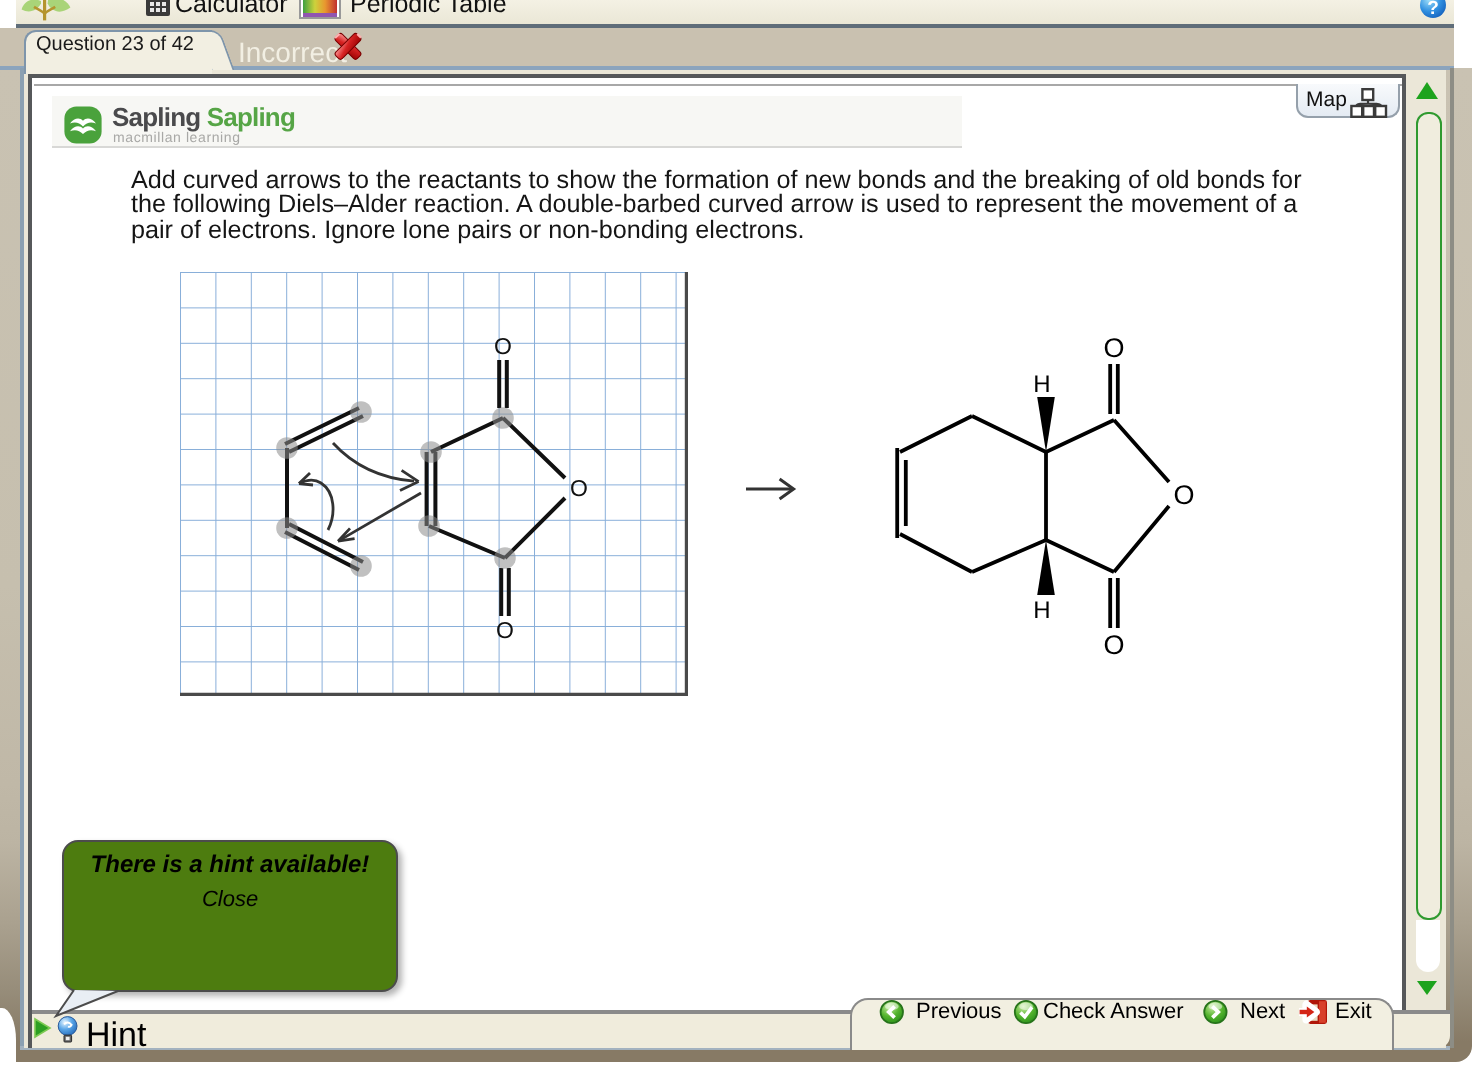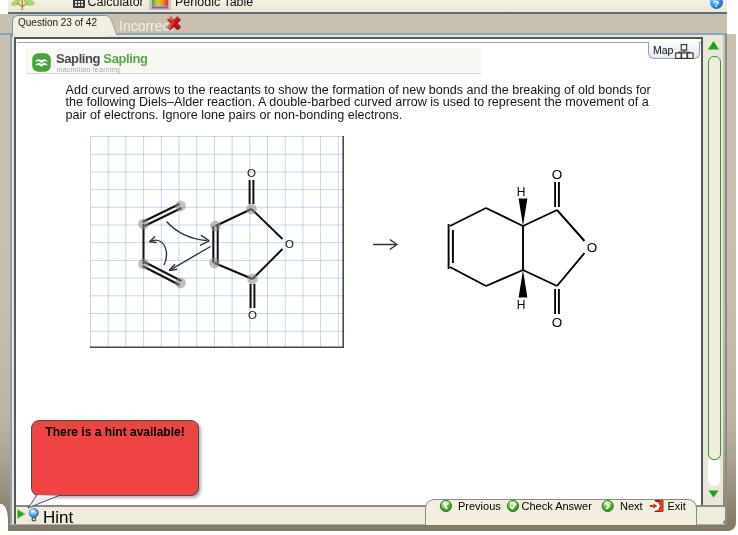--- a/index.html
+++ b/index.html
@@ -38,22 +38,22 @@
 #saplingtext{left:56px;top:51px;font-size:13px;letter-spacing:-0.4px;font-weight:bold;color:#4a4a4c;white-space:nowrap;}
 #saplingtext .grn{color:#56a546;}
 #macmillan{left:56.5px;top:65.5px;font-size:7px;color:#a8a8a6;letter-spacing:0.3px;}
 
 #mapbtn{left:647.5px;top:42px;width:50px;height:16px;border:1px solid #95a0ab;border-top:none;border-radius:0 0 6px 6px;
   background:linear-gradient(#f8fafc,#e4ebf3);}
 #maplabel{left:653px;top:44px;font-size:10.5px;color:#111;}
 
 #qtext{left:65.5px;top:84px;width:593px;font-size:12.6px;line-height:12.4px;color:#151515;}
 
-#hintpop{left:31px;top:420px;width:166px;height:74px;background:#ef4444;
-  border:1px solid #4c4c4c;border-radius:8px;box-shadow:2px 2px 3px rgba(0,0,0,0.30);z-index:6;}
+#hintpop{left:31px;top:420px;width:166px;height:74px;background:#4d7c0f;
+  border:1px solid #4c4c4c;border-radius:8px;box-shadow:2px 2px 3px rgba(0,0,0,0.30);z-index:6;font-style:italic;}
 #hintpop .title{font-size:12px;font-weight:bold;text-align:center;margin-top:4px;color:#000;}
 #hintpop .body{font-size:11px;line-height:11.8px;margin:3px 0 0 5px;color:#000;}
 #hintpop .close{font-size:11px;text-align:center;margin-top:5px;color:#000;}
 
 #divider{left:15.5px;top:504.5px;width:709px;height:2px;background:#8a8a8a;z-index:1;}
 #bottomstrip{left:15.5px;top:506.5px;width:709px;height:17px;background:#f0ecdc;z-index:1;border-bottom-right-radius:6px;}
 #navtab{left:425px;top:499px;width:270px;height:25px;background:#f2efe1;
   border:1px solid #8a8a8a;border-bottom:none;border-radius:9px 9px 0 0;z-index:2;}
 .navlabel{position:absolute;font-size:11px;color:#000;z-index:4;white-space:nowrap;}
 #hintlabel{left:43px;top:507.5px;font-size:17px;color:#000;z-index:3;}
@@ -244,20 +244,21 @@
     <text x="207" y="167">O</text>
   </g>
   <g font-family="Liberation Sans" font-size="12" fill="#000" text-anchor="middle">
     <text x="171" y="36">H</text>
     <text x="171" y="149">H</text>
   </g>
 </svg>
 
 <div class="abs" id="hintpop">
   <div class="title">There is a hint available!</div>
+  <div class="close">Close</div>
 </div>
 <svg class="abs" style="left:27px;top:494.5px;z-index:7;" width="36" height="16" viewBox="0 0 36 16">
   <path d="M10,0 L1,13 L32,0.5" fill="#e9eef4" stroke="#4c4c4c" stroke-width="1"></path>
 </svg>
 
 <div class="abs" id="divider"></div>
 <div class="abs" id="bottomstrip"></div>
 <div class="abs" id="navtab"></div>
 
 <svg class="abs" style="left:16.5px;top:508.5px;z-index:3;" width="9" height="10" viewBox="0 0 9 10">

